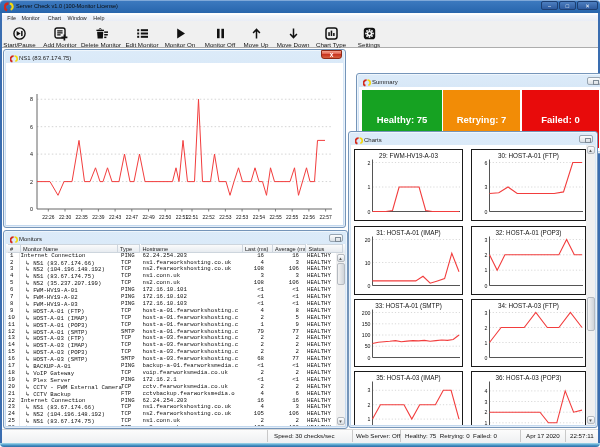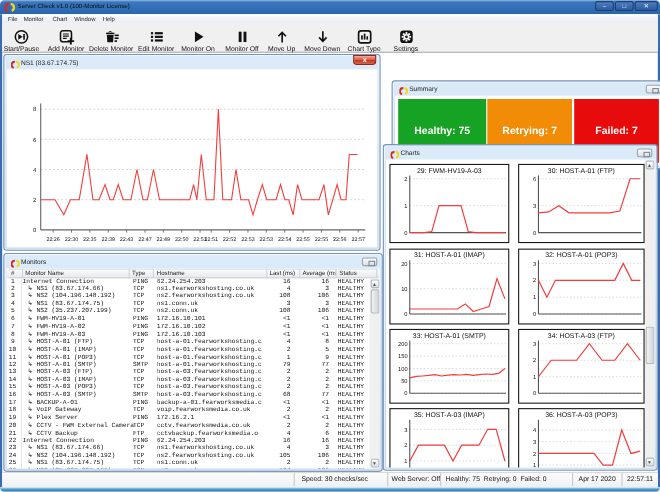--- a/index.html
+++ b/index.html
@@ -169,21 +169,21 @@
 <div class="win" style="left:356px;top:49px;width:250px;height:81px;margin-top:24px;">
 <svg class="wicon" width="9" height="9" viewBox="0 0 10 10">
       <path d="M4.5 1.4 A3.6 3.6 0 0 0 3.1 8.4" stroke="#d42a1e" stroke-width="2.3" fill="none"></path>
       <path d="M5.7 1.5 A3.2 3.2 0 0 1 6.6 7.8" stroke="#f4d80e" stroke-width="2.1" fill="none"></path>
     </svg>
 <div class="wtitle">Summary</div>
 <div class="maxbtn" style="right:4px;top:3px;"></div>
 <div class="wcontent" style="top:13px;">
 <div class="abs" style="left:3px;top:3px;width:80px;height:58px;background:#16a222;color:#fff;font-weight:bold;font-size:9.5px;display:flex;align-items:center;justify-content:center;">Healthy: 75</div>
 <div class="abs" style="left:84px;top:3px;width:77px;height:58px;background:#f28c06;color:#fff;font-weight:bold;font-size:9.5px;display:flex;align-items:center;justify-content:center;">Retrying: 7</div>
-<div class="abs" style="left:163px;top:3px;width:77px;height:58px;background:#e80b0b;color:#fff;font-weight:bold;font-size:9.5px;display:flex;align-items:center;justify-content:center;">Failed: 7</div>
+<div class="abs" style="left:163px;top:3px;width:77px;height:58px;background:#e80b0b;color:#fff;font-weight:bold;font-size:9.5px;display:flex;align-items:center;justify-content:center;">Failed: 0</div>
 </div>
   </div>
 <div class="win" style="left:348px;top:131px;width:250px;height:297px;">
 <svg class="wicon" width="9" height="9" viewBox="0 0 10 10">
       <path d="M4.5 1.4 A3.6 3.6 0 0 0 3.1 8.4" stroke="#d42a1e" stroke-width="2.3" fill="none"></path>
       <path d="M5.7 1.5 A3.2 3.2 0 0 1 6.6 7.8" stroke="#f4d80e" stroke-width="2.1" fill="none"></path>
     </svg>
 <div class="wtitle">Charts</div>
 <div class="maxbtn" style="right:4px;top:3px;"></div>
 <div class="wcontent" style="top:13px;overflow:hidden;">

